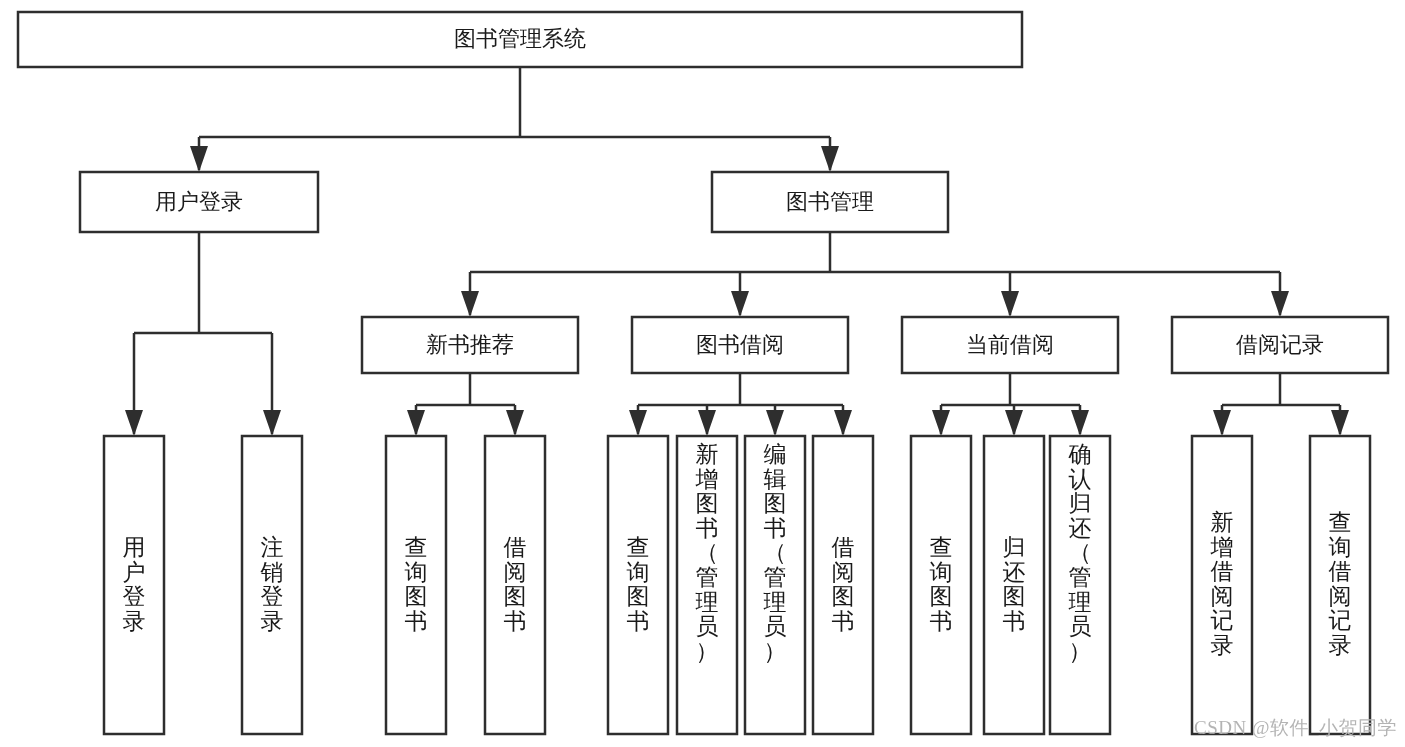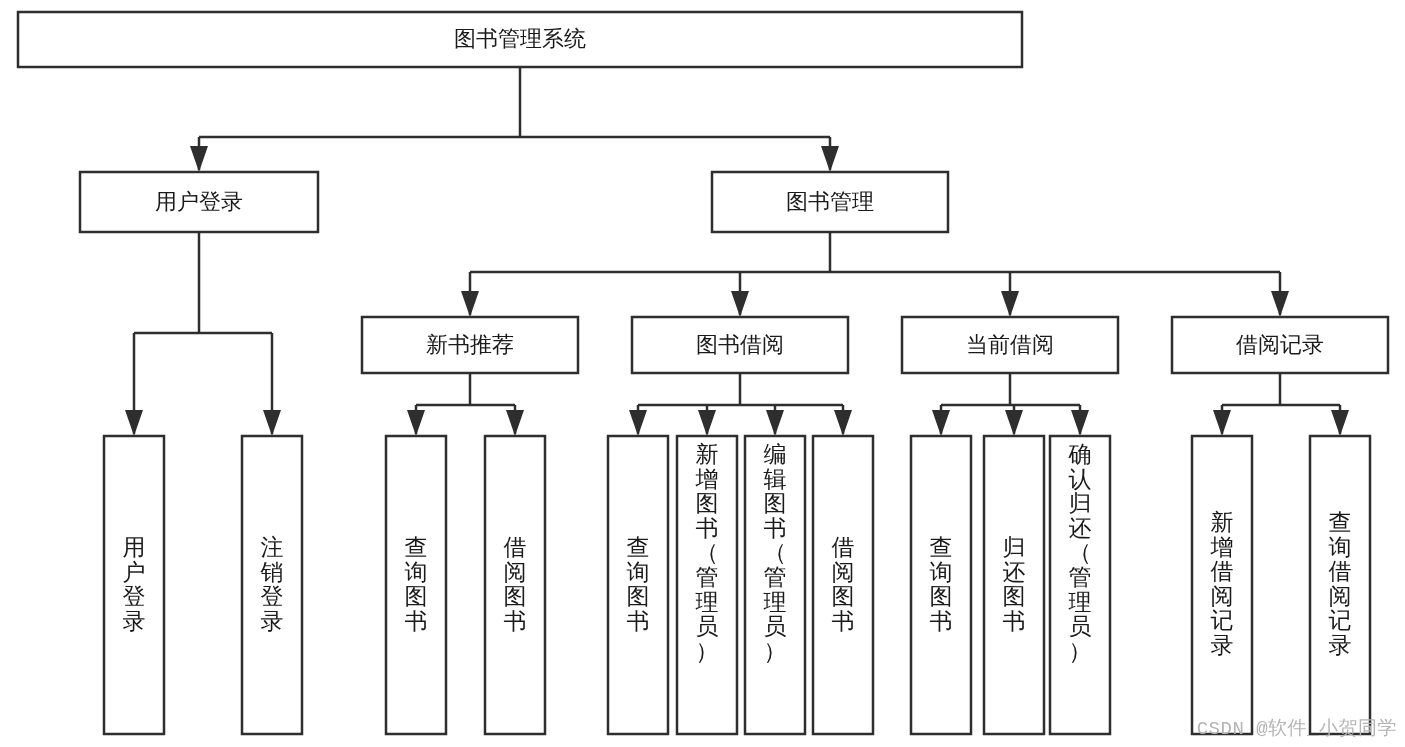--- a/index.html
+++ b/index.html
@@ -61,21 +61,21 @@
     white-space: nowrap;
   }
   .vlabel-wrap span {
     display: block;
     text-align: center;
   }
   .watermark {
     position: absolute;
     right: 8px;
     bottom: 6px;
-    font-family: Liberation Mono, monospace;
+    font-family: Liberation Serif, serif;
     font-size: 19px;
     color: #b4b4b4;
     letter-spacing: 0.5px;
     user-select: none;
   }
 </style>
 </head>
 <body>
 
 <div id="diagram-root">

